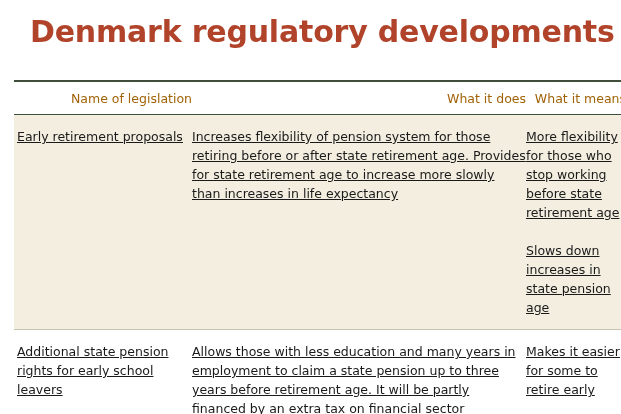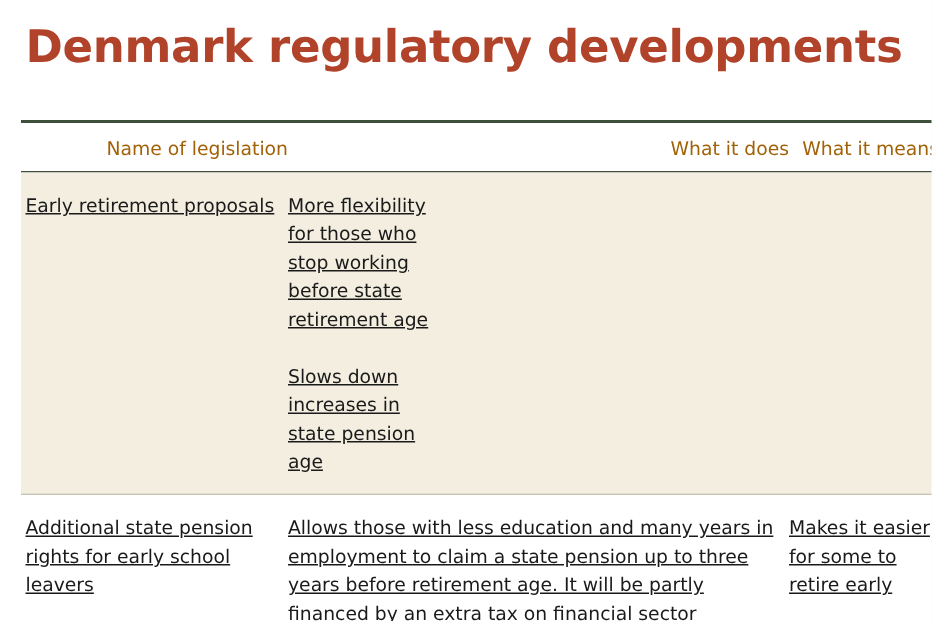--- a/index.html
+++ b/index.html
@@ -14,21 +14,21 @@
     font-family: "DejaVu Sans", sans-serif;
   }
   .page {
     position: relative;
     width: 621px;
     height: 414px;
     background: #ffffff;
   }
   .title {
     position: absolute;
-    left: 17px;
+    left: 30px;
     top: 14px;
     font-family: "DejaVu Sans", sans-serif;
     font-size: 30px;
     font-weight: bold;
     color: #b1432a;
     letter-spacing: -0.2px;
     white-space: nowrap;
   }
   .table {
     position: absolute;
@@ -108,20 +108,23 @@
       <div class="head-cell col2 clip">What it does</div>
       <div class="head-cell col3 clip">What it means</div>
     </div>
 
     <div class="rule-head"></div>
 
     <div class="body-row row-shaded">
       <div class="cell col1">
         <p>Early retirement proposals</p>
       </div>
+      <div class="cell col2">
+        <p>Increases flexibility of pension system for those retiring before or after state retirement age. Provides for state retirement age to increase more slowly than increases in life expectancy</p>
+      </div>
       <div class="cell col3">
         <p>More flexibility for those who stop working before state retirement age</p>
         <p>Slows down increases in state pension age</p>
       </div>
     </div>
 
     <div class="row-divider"></div>
 
     <div class="body-row">
       <div class="cell col1">

